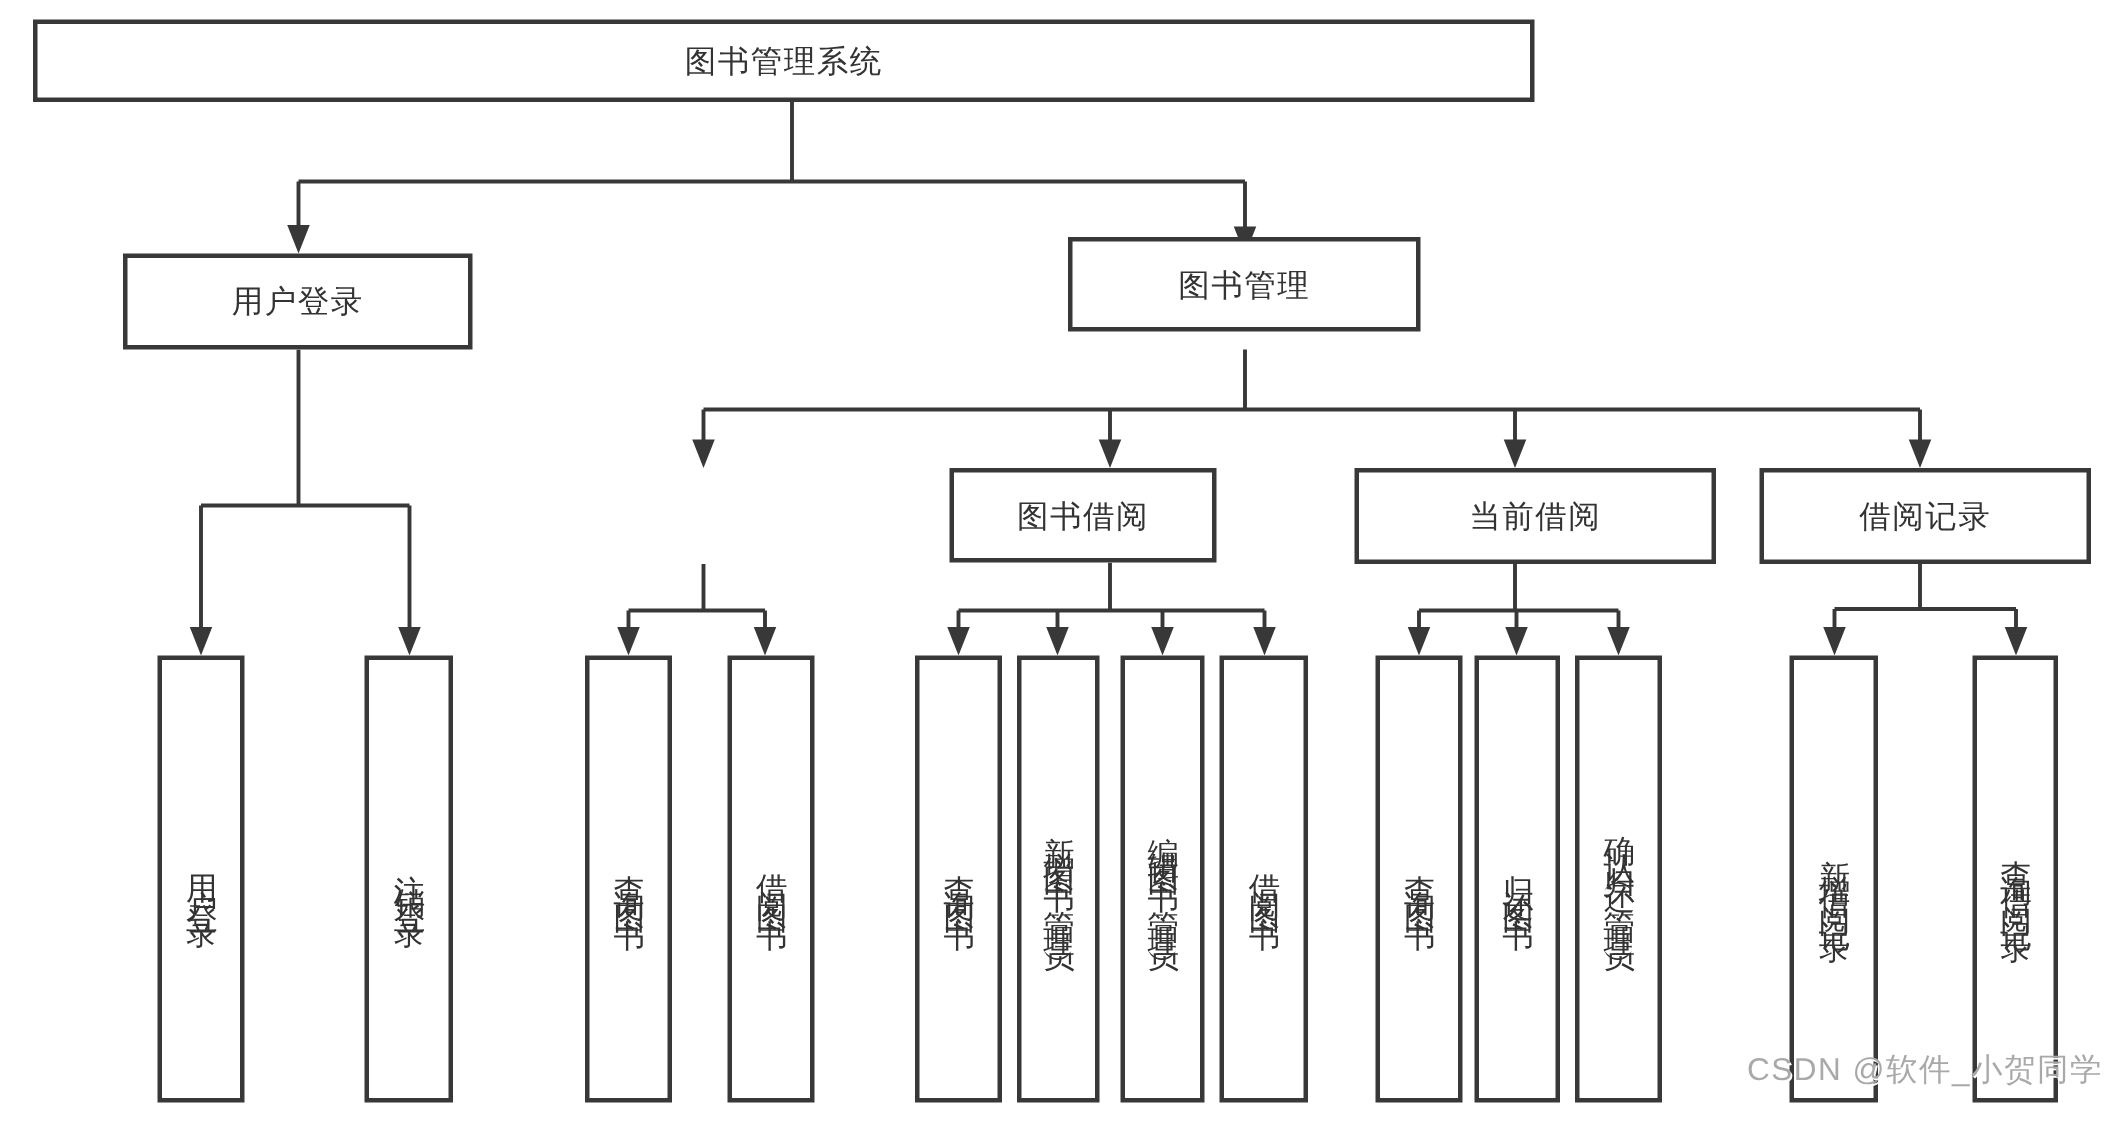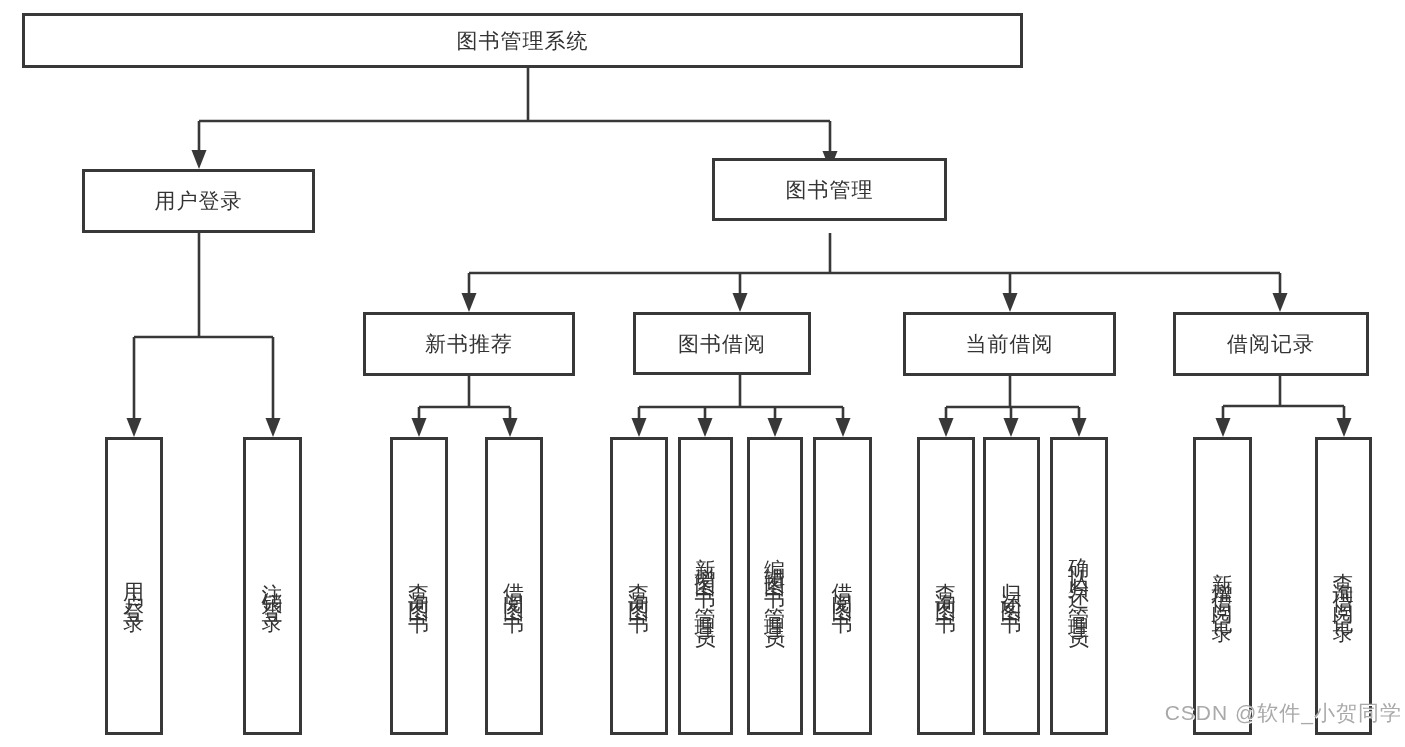--- a/index.html
+++ b/index.html
@@ -92,24 +92,23 @@
     <path class="ar" d="M1071.5 418h15L1079 437z"></path>
     <path class="ar" d="M1215.5 418h15L1223 437z"></path>
     <path class="ar" d="M1336.5 418h15L1344 437z"></path>
   </svg>
 
   <div class="box" style="left:22px;top:13px;width:1001px;height:55px;">图书管理系统</div>
 
   <div class="box" style="left:82px;top:169px;width:233px;height:64px;">用户登录</div>
   <div class="box" style="left:712px;top:158px;width:235px;height:63px;">图书管理</div>
 
-  <div class="box" style="left:363px;top:312px;width:212px;height:64px;">新书推荐</div>
   <div class="box" style="left:633px;top:312px;width:178px;height:63px;">图书借阅</div>
-  <div class="box" style="left:903px;top:312px;width:213px;height:64px;">当前借阅</div>
-  <div class="box" style="left:1173px;top:312px;width:196px;height:64px;">借阅记录</div>
+  <div class="box" style="left:903px;top:312px;width:241px;height:64px;">当前借阅</div>
+  <div class="box" style="left:1173px;top:312px;width:221px;height:64px;">借阅记录</div>
 
   <div class="vbox" style="left:105px;top:437px;width:58px;height:298px;">
     <span>用户登录</span>
   </div>
   <div class="vbox" style="left:243px;top:437px;width:59px;height:298px;">
     <span>注销登录</span>
   </div>
 
   <div class="vbox" style="left:390px;top:437px;width:58px;height:298px;">
     <span>查询图书</span>

